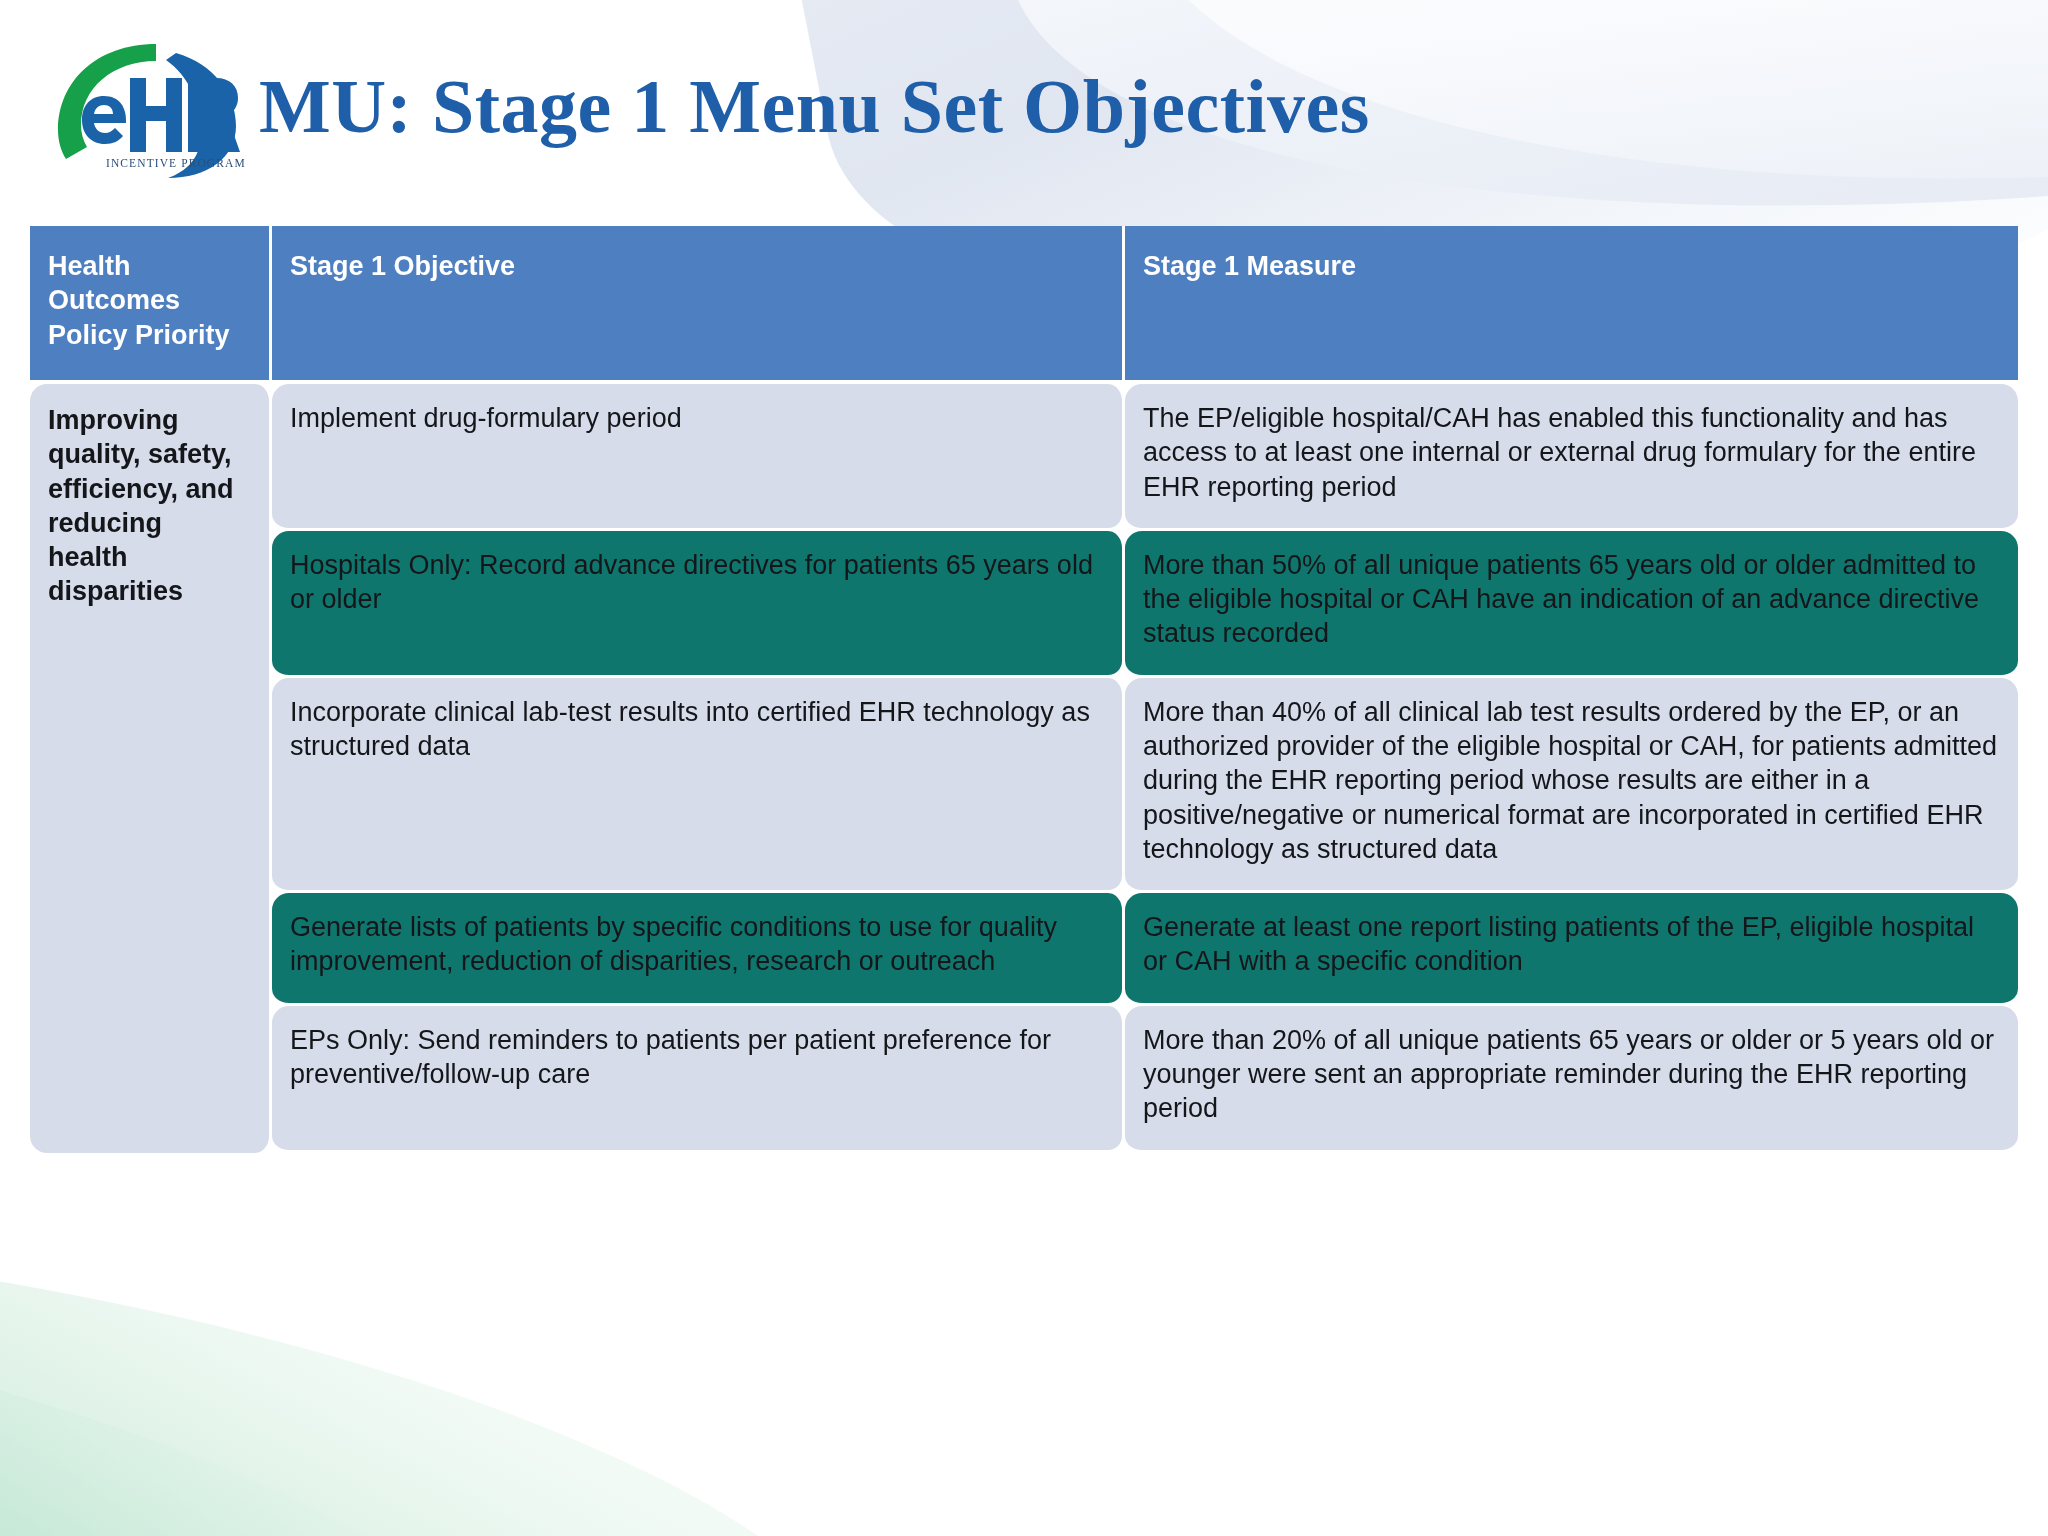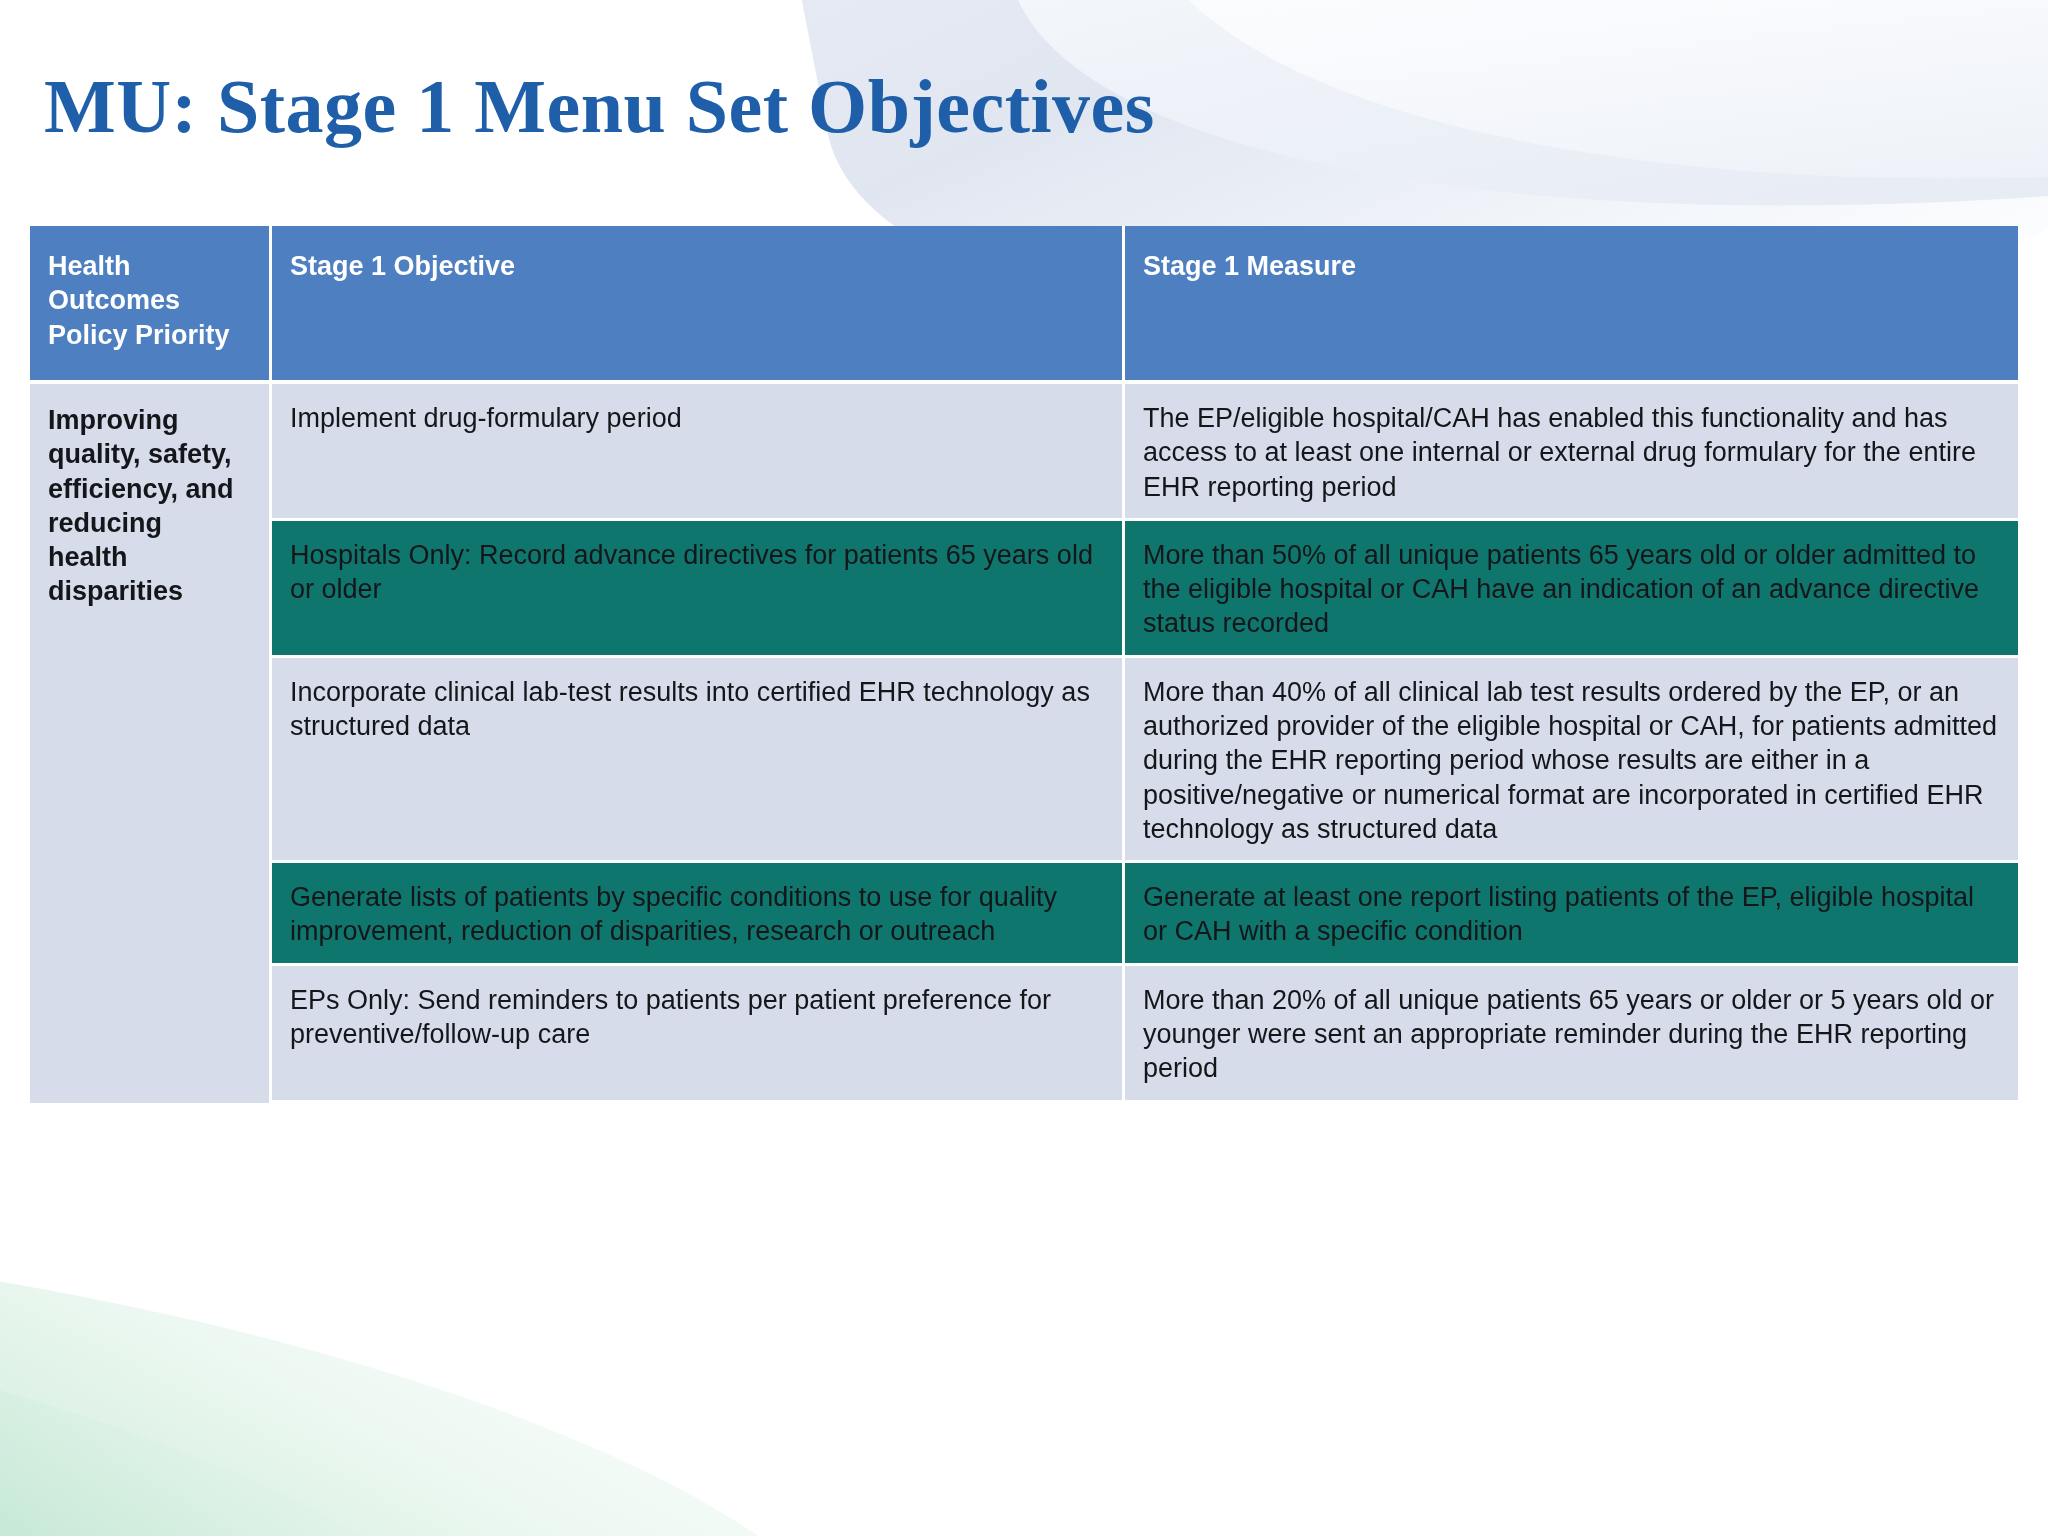--- a/index.html
+++ b/index.html
@@ -137,25 +137,26 @@
     line-height: 1.27;
     height: 158px;
     box-sizing: border-box;
   }
   thead th:last-child { border-right: none; }
 
   tbody td {
     font-size: 27px;
     color: #14161a;
     vertical-align: top;
-    padding: 17px 20px 14px 18px;
+    padding: 17px 20px 24px 18px;
     line-height: 1.27;
     border-right: 3px solid #ffffff;
     border-bottom: 3px solid #ffffff;
     box-sizing: border-box;
+    border-radius: 17px;
   }
   tbody td:last-child { border-right: none; }
 
   td.priority-cell {
     font-weight: bold;
     background: #D6DCEA;
     border-bottom: none;
     padding-top: 19px;
   }
   tr.row-shade-a td { background: #D6DCEA; }
@@ -167,20 +168,36 @@
 <div class="bg-deco">
   <div class="swoosh-tr-1"></div>
   <div class="swoosh-tr-2"></div>
   <div class="swoosh-tr-3"></div>
   <div class="swoosh-bl-1"></div>
   <div class="swoosh-bl-2"></div>
 </div>
 
 <div class="slide-header">
 
+  <div class="logo">
+    <svg viewBox="0 0 215 150" width="215" height="150" aria-hidden="true">
+
+      <path d="M112 10 C52 10 14 48 14 96 C14 107 17 117 22 125 L43 113 C39 106 37 99 37 91 C37 54 69 27 112 27 Z" fill="#17A04A"></path>
+
+      <path d="M132 19 C170 30 192 60 192 92 C192 124 163 144 124 144 C141 138 157 125 157 100 C157 70 145 42 122 26 Z" fill="#1B63A8"></path>
+
+      <path d="M60 62 C46 62 38 72 38 86 C38 100 47 110 61 110 C69 110 75 107 79 102 L71 94 C68 97 65 99 61 99 C55 99 51 95 50 89 L82 89 C83 73 75 62 60 62 Z M50 80 C51 74 55 71 60 71 C65 71 69 74 69 80 Z" fill="#1B63A8"></path>
+
+      <path d="M86 44 L102 44 L102 72 L122 72 L122 44 L138 44 L138 118 L122 118 L122 87 L102 87 L102 118 L86 118 Z" fill="#1B63A8"></path>
+
+      <path d="M144 44 L172 44 C186 44 194 52 194 64 C194 72 190 78 183 81 L196 118 L179 118 L169 86 L160 86 L160 118 L144 118 Z M160 57 L160 74 L170 74 C175 74 178 71 178 65 C178 59 175 57 170 57 Z" fill="#1B63A8"></path>
+
+      <text x="62" y="133" font-family="Liberation Serif, serif" font-size="11.5" letter-spacing="1.1" fill="#2a4f7a">INCENTIVE PROGRAM</text>
+    </svg>
+  </div>
 
   <div class="slide-title">MU: Stage 1 Menu Set Objectives</div>
 </div>
 
 <div class="table-wrap">
   <table class="mu-table">
     <colgroup>
       <col class="c1">
         <col class="c2">
         <col class="c3">

